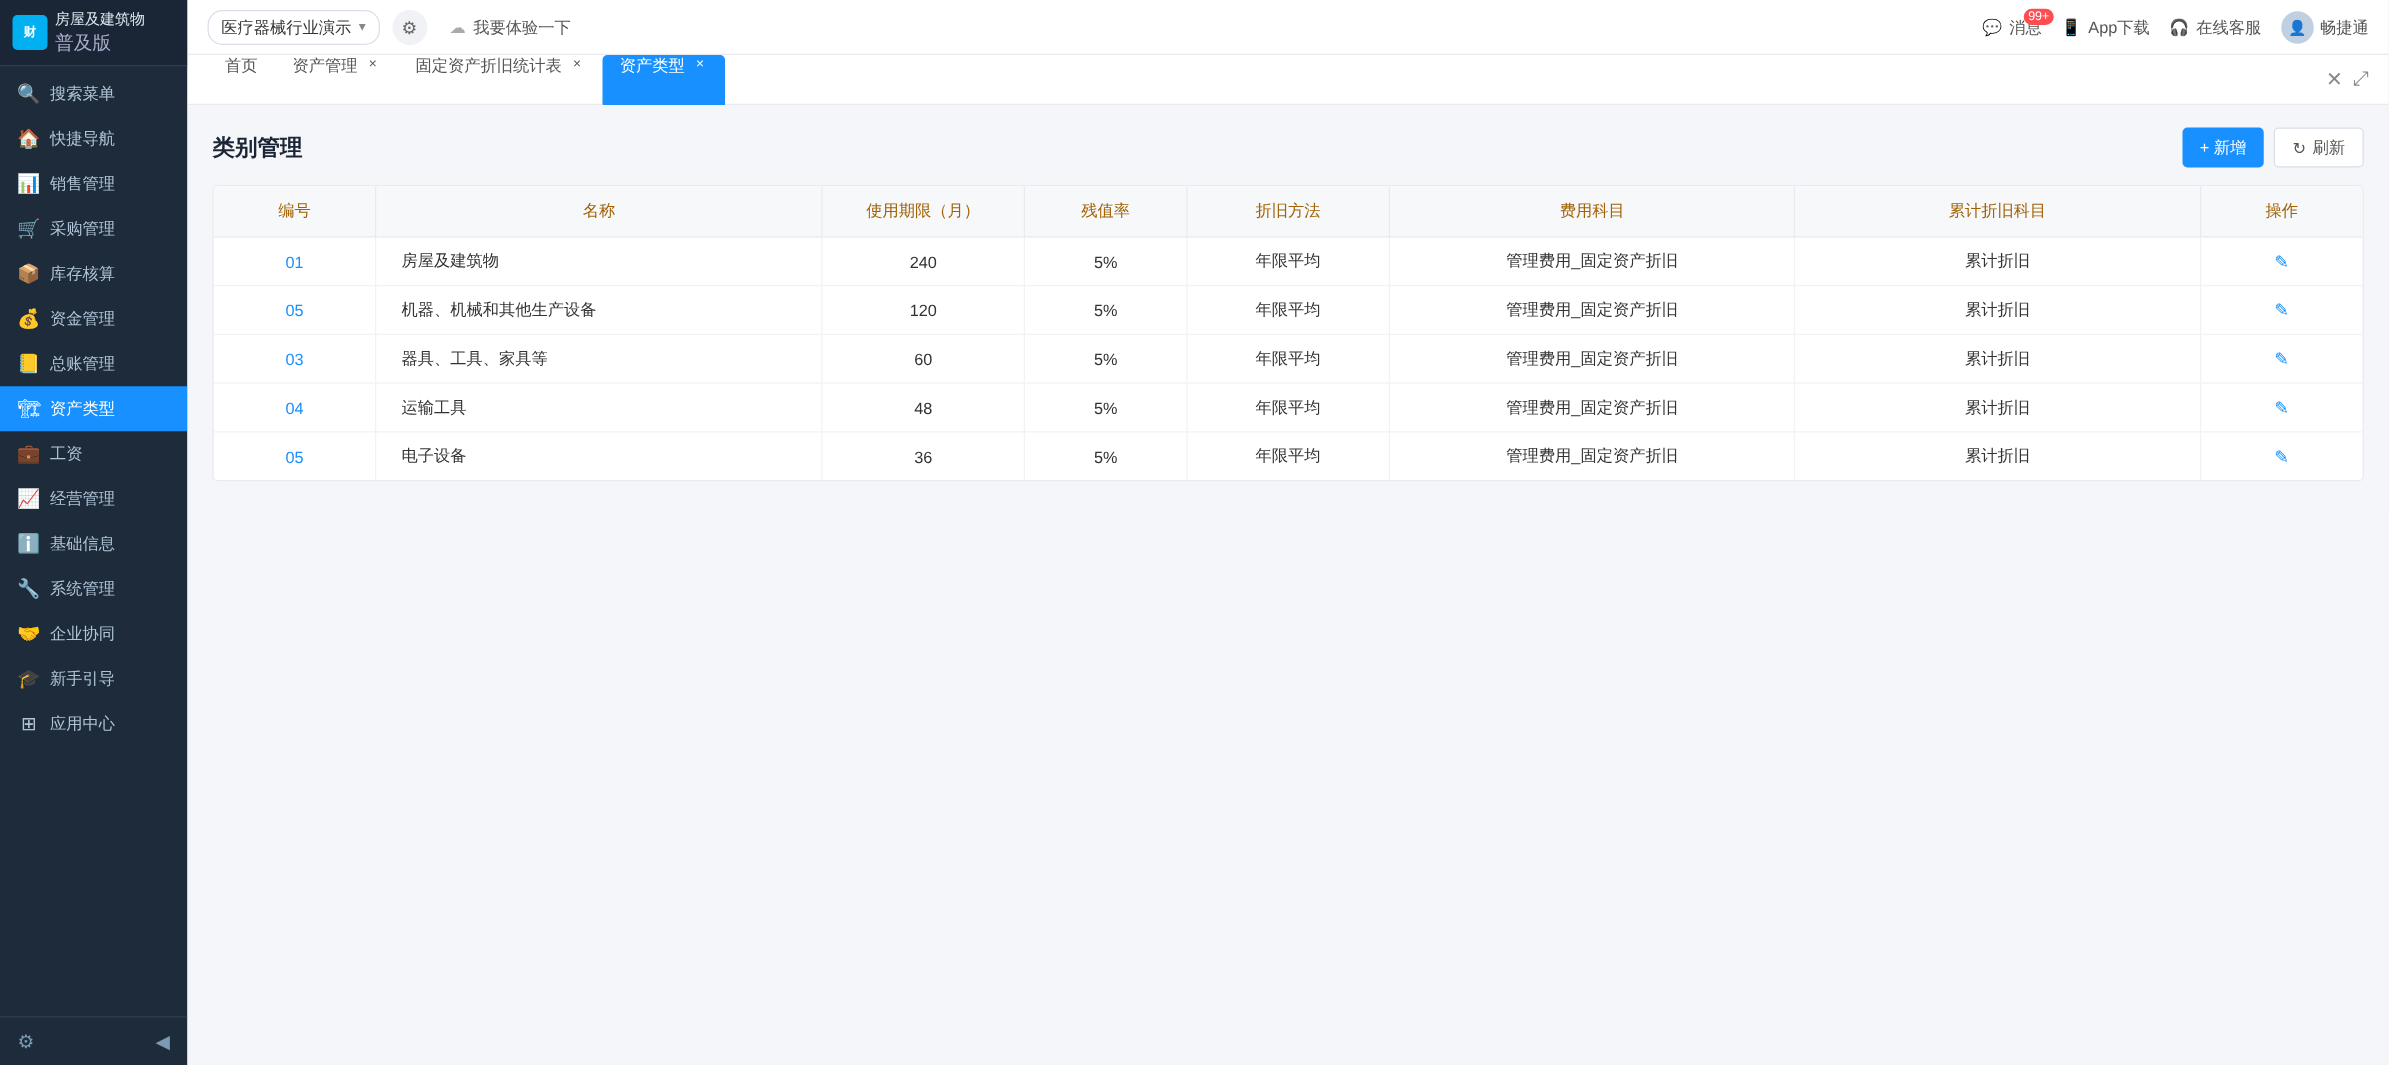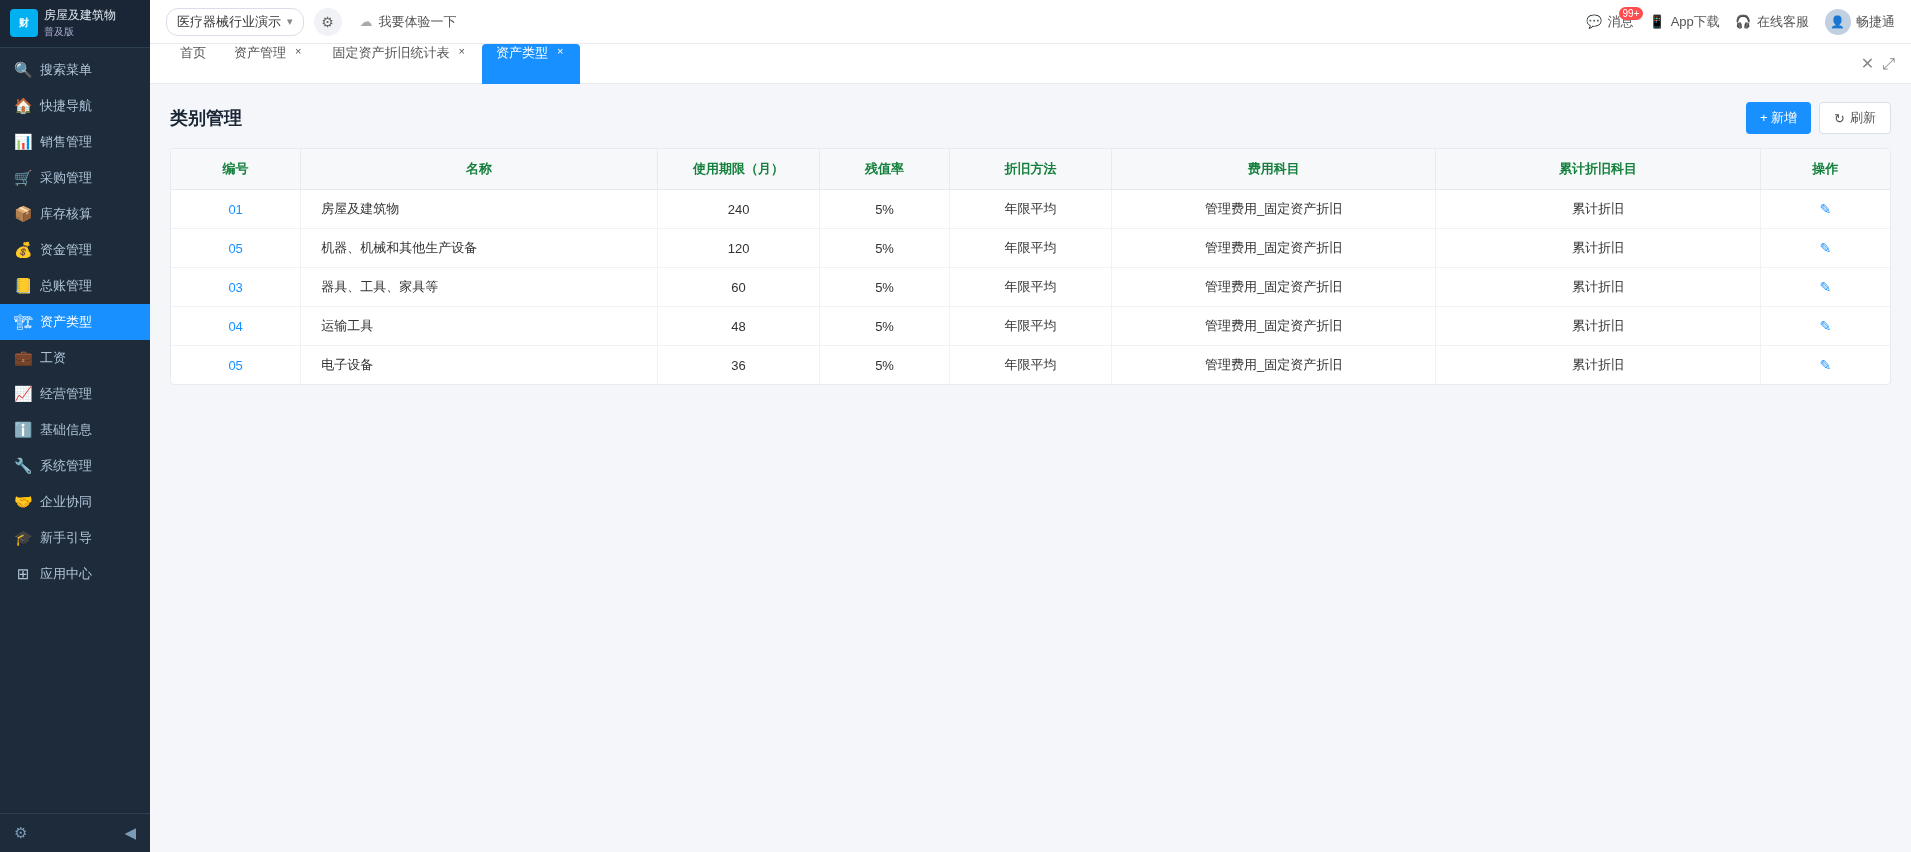--- a/index.html
+++ b/index.html
@@ -24,21 +24,21 @@
       border-bottom: 1px solid #2d3f52;
     }
     .sidebar-logo-icon {
       width: 28px; height: 28px;
       background: #00b0f0;
       border-radius: 4px;
       display: flex; align-items: center; justify-content: center;
       color: white; font-size: 10px; font-weight: bold;
     }
     .sidebar-title { font-size: 12px; color: #e0e8f0; line-height: 1.3; }
-    .sidebar-badge { font-size: 10px; color: #aac; margin-top: 1px; }
+    .sidebar-badge { font-size: 15px; color: #aac; margin-top: 1px; }
 
     .sidebar-nav { flex: 1; overflow-y: auto; padding: 4px 0; }
     .sidebar-item {
       display: flex; align-items: center; gap: 8px;
       padding: 9px 14px;
       cursor: pointer;
       color: #b0c4d8;
       font-size: 13px;
       transition: background 0.15s;
     }
@@ -183,22 +183,22 @@
       width: 100%; border-collapse: collapse;
     }
     .data-table thead tr {
       background: #f7f8fa;
       border-bottom: 1px solid #e8eaf0;
     }
     .data-table thead th {
       padding: 11px 12px;
       text-align: center;
       font-size: 13px;
-      color: #15803d;
-      font-weight: 700;
+      color: #a16207;
+      font-weight: 400;
       border-right: 1px solid #e8eaf0;
     }
     .data-table thead th:last-child { border-right: none; }
     .data-table tbody tr {
       border-bottom: 1px solid #f0f2f5;
     }
     .data-table tbody tr:last-child { border-bottom: none; }
     .data-table tbody td {
       padding: 10px 12px;
       text-align: center;

